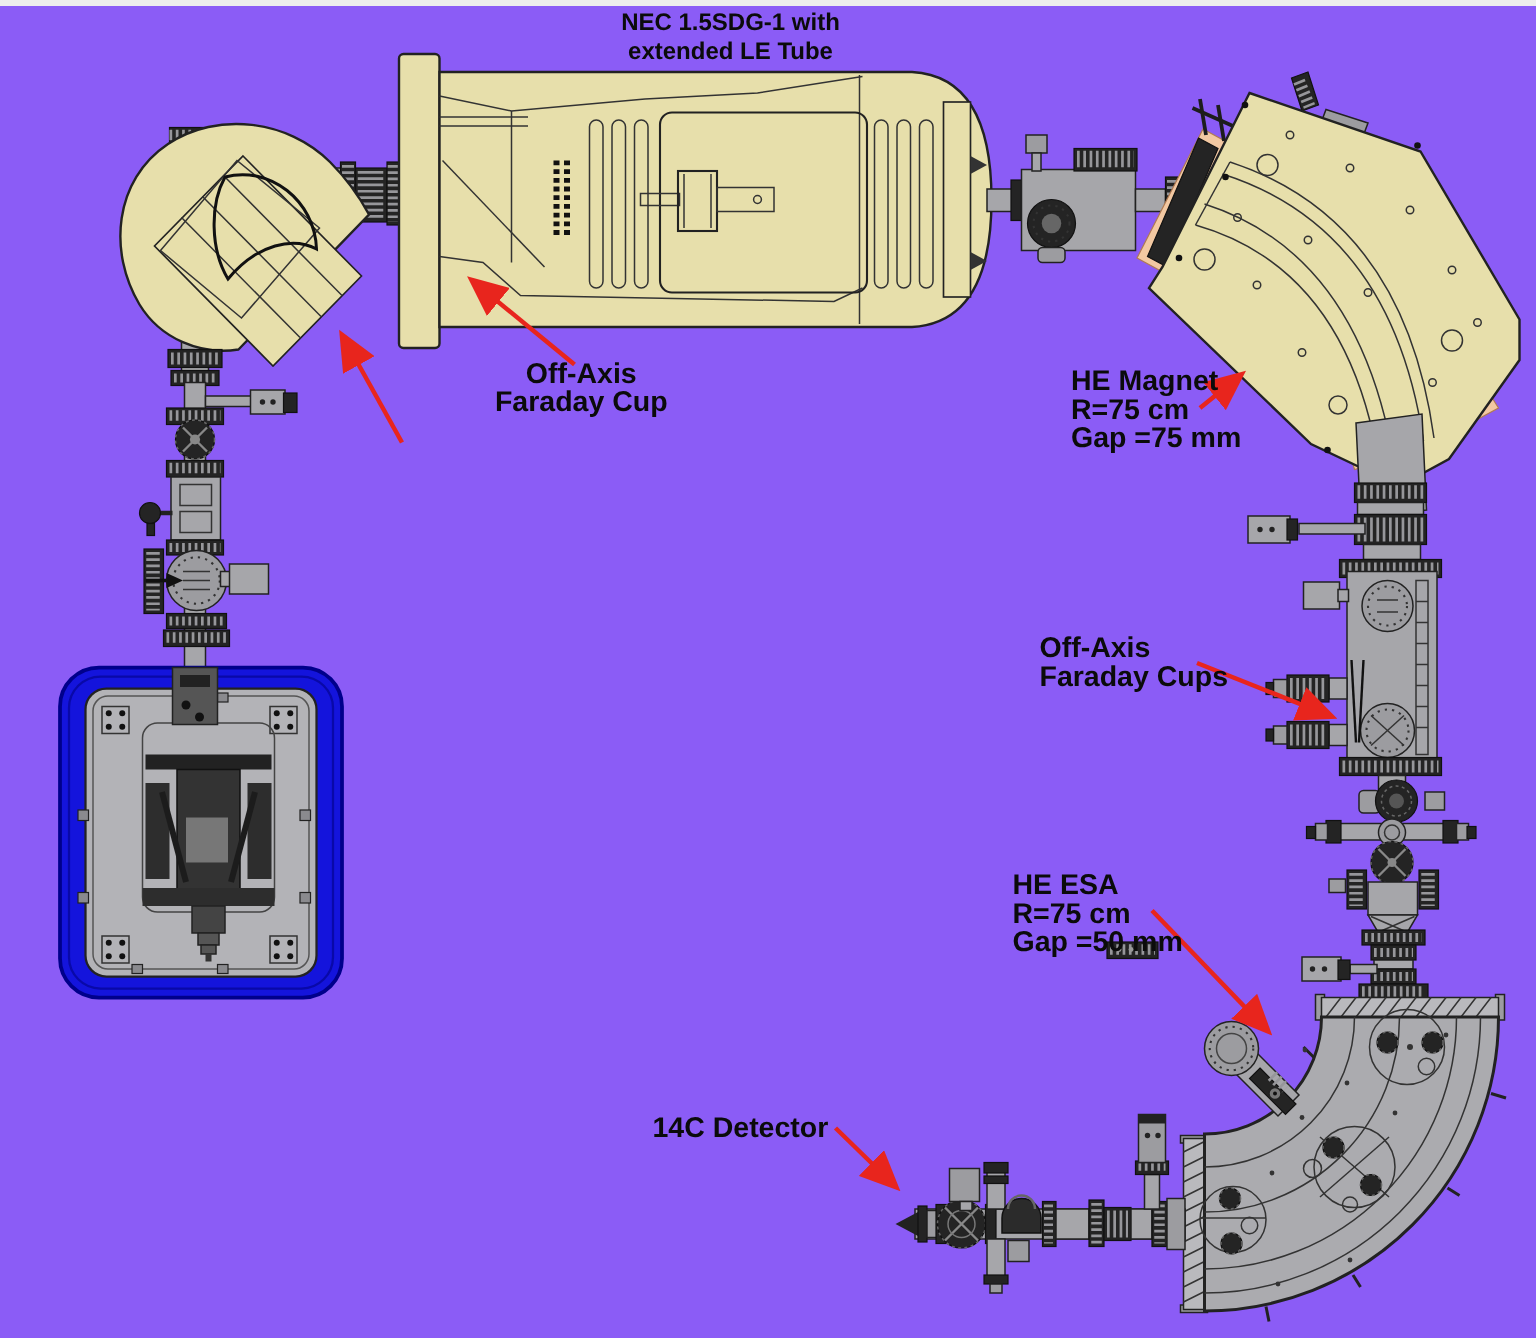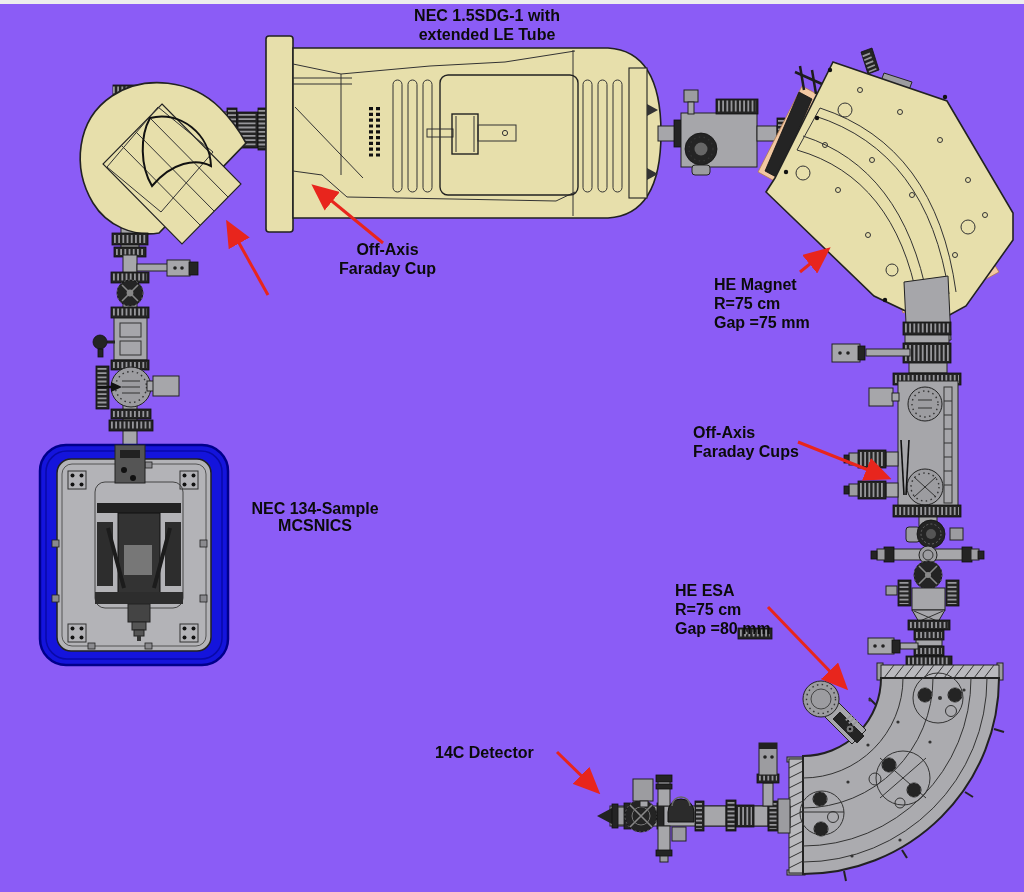--- a/index.html
+++ b/index.html
@@ -18,21 +18,21 @@
   .dark{fill:var(--dark);stroke:#111;stroke-width:.8;}
   .peach{fill:var(--peach);stroke:#b07a52;stroke-width:.8;}
   .ln{fill:none;stroke:#333;stroke-width:1;}
   .ln2{fill:none;stroke:#222;stroke-width:1.4;}
   .ribs{fill:none;stroke:#96969a;stroke-dasharray:1.8 2.4;}
   .knurl{fill:none;stroke:#666;stroke-dasharray:2 2.2;}
   .bolts{fill:none;stroke:#333;stroke-width:1.4;stroke-dasharray:1.5 3.4;}
   .hatch{stroke:#333;stroke-width:1;fill:none;}
   .spoke{stroke:#888;stroke-width:1.6;fill:none;}
   .arrow{stroke:var(--red);stroke-width:3;fill:none;}
-  .lbl{position:absolute;color:#0b0b0b;font-weight:bold;font-size:16px;line-height:19px;
+  .lbl{position:absolute;color:#0b0b0b;font-weight:bold;font-size:19px;line-height:19px;
        white-space:pre-line;}
   .lbl.center{text-align:center;}
 </style>
 </head>
 <body>
 
 <div id="stage">
   <div id="topstrip"></div>
 
   <svg width="1024" height="892" viewBox="0 0 1024 892">
@@ -499,24 +499,22 @@
       <line class="arrow" marker-end="url(#ah)" x1="798" y1="442" x2="886" y2="477"></line>
       <line class="arrow" marker-end="url(#ah)" x1="768" y1="607" x2="844" y2="686"></line>
       <line class="arrow" marker-end="url(#ah)" x1="557" y1="752" x2="596" y2="790"></line>
     </g>
   </svg>
 
   <div class="lbl center" style="left:357px;top:6px;width:260px;font-size:16px;">NEC 1.5SDG-1 with
 extended LE Tube</div>
   <div class="lbl center" style="left:310px;top:240px;width:155px;">Off-Axis
 Faraday Cup</div>
-  <div class="lbl" style="left:714px;top:275px;">HE Magnet
+  <div class="lbl" style="left:714px;top:245px;">HE Magnet
 R=75 cm
 Gap =75 mm</div>
   <div class="lbl" style="left:693px;top:423px;">Off-Axis
 Faraday Cups</div>
   <div class="lbl" style="left:675px;top:581px;">HE ESA
 R=75 cm
-Gap =80 mm</div>
+Gap =50 mm</div>
   <div class="lbl" style="left:435px;top:743px;">14C Detector</div>
-  <div class="lbl center" style="left:240px;top:500px;width:150px;line-height:17px;">NEC 134-Sample
-MCSNICS</div>
 </div>
 
 </body></html>

